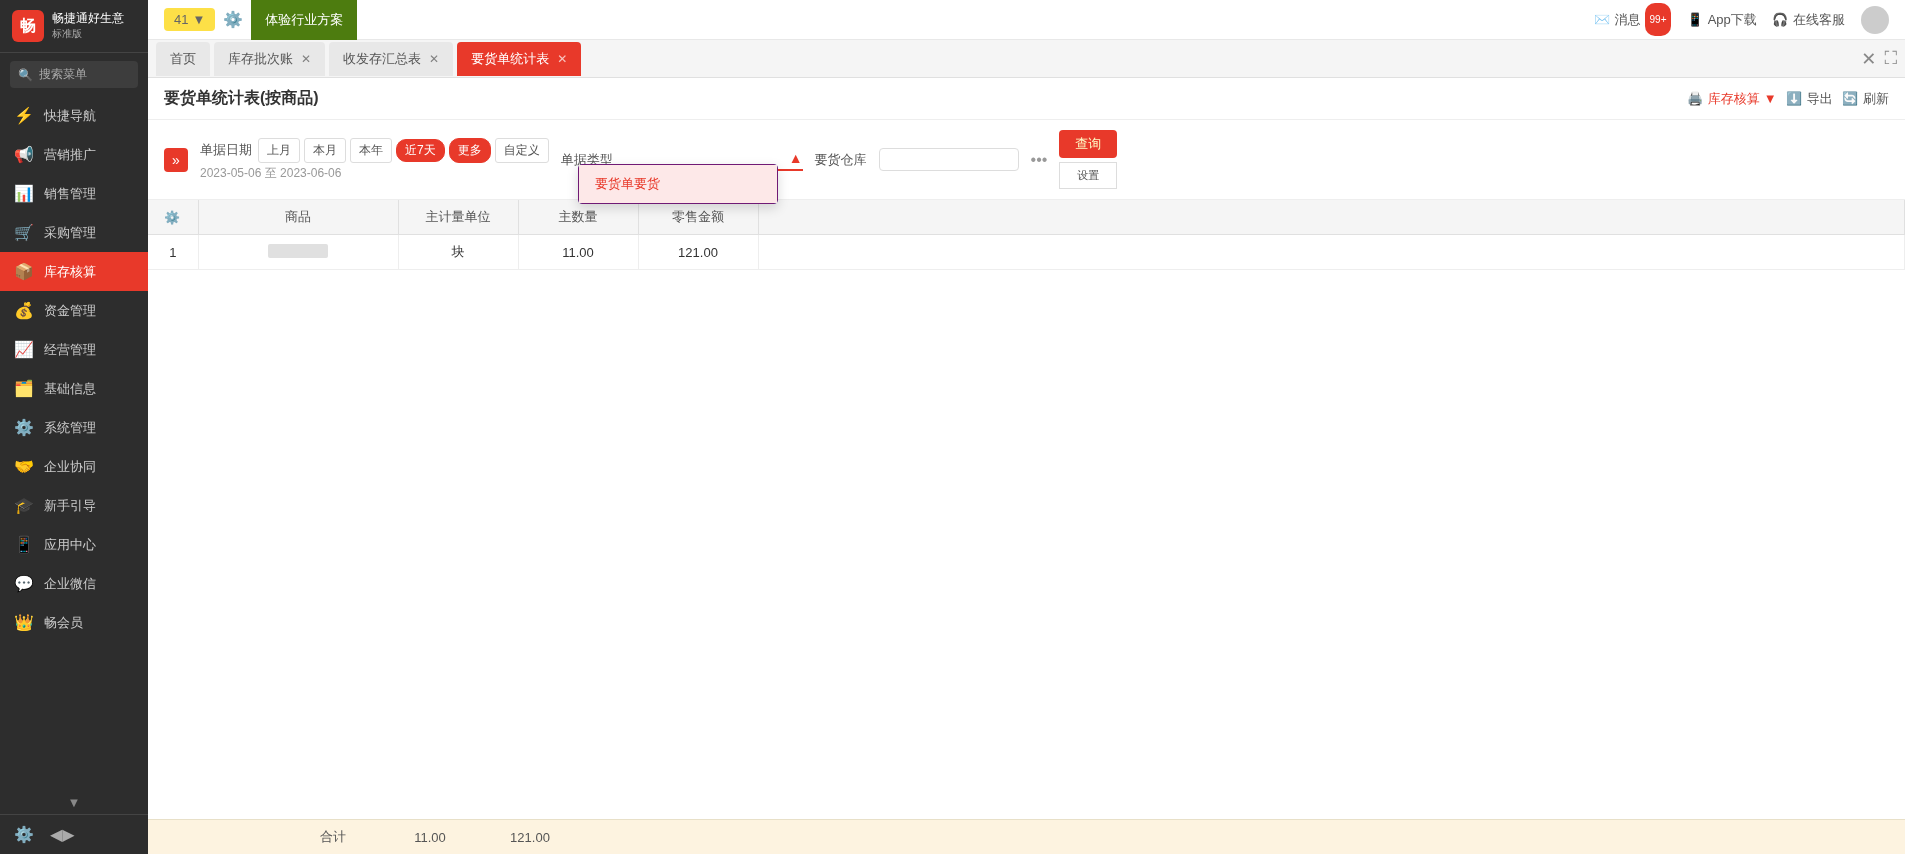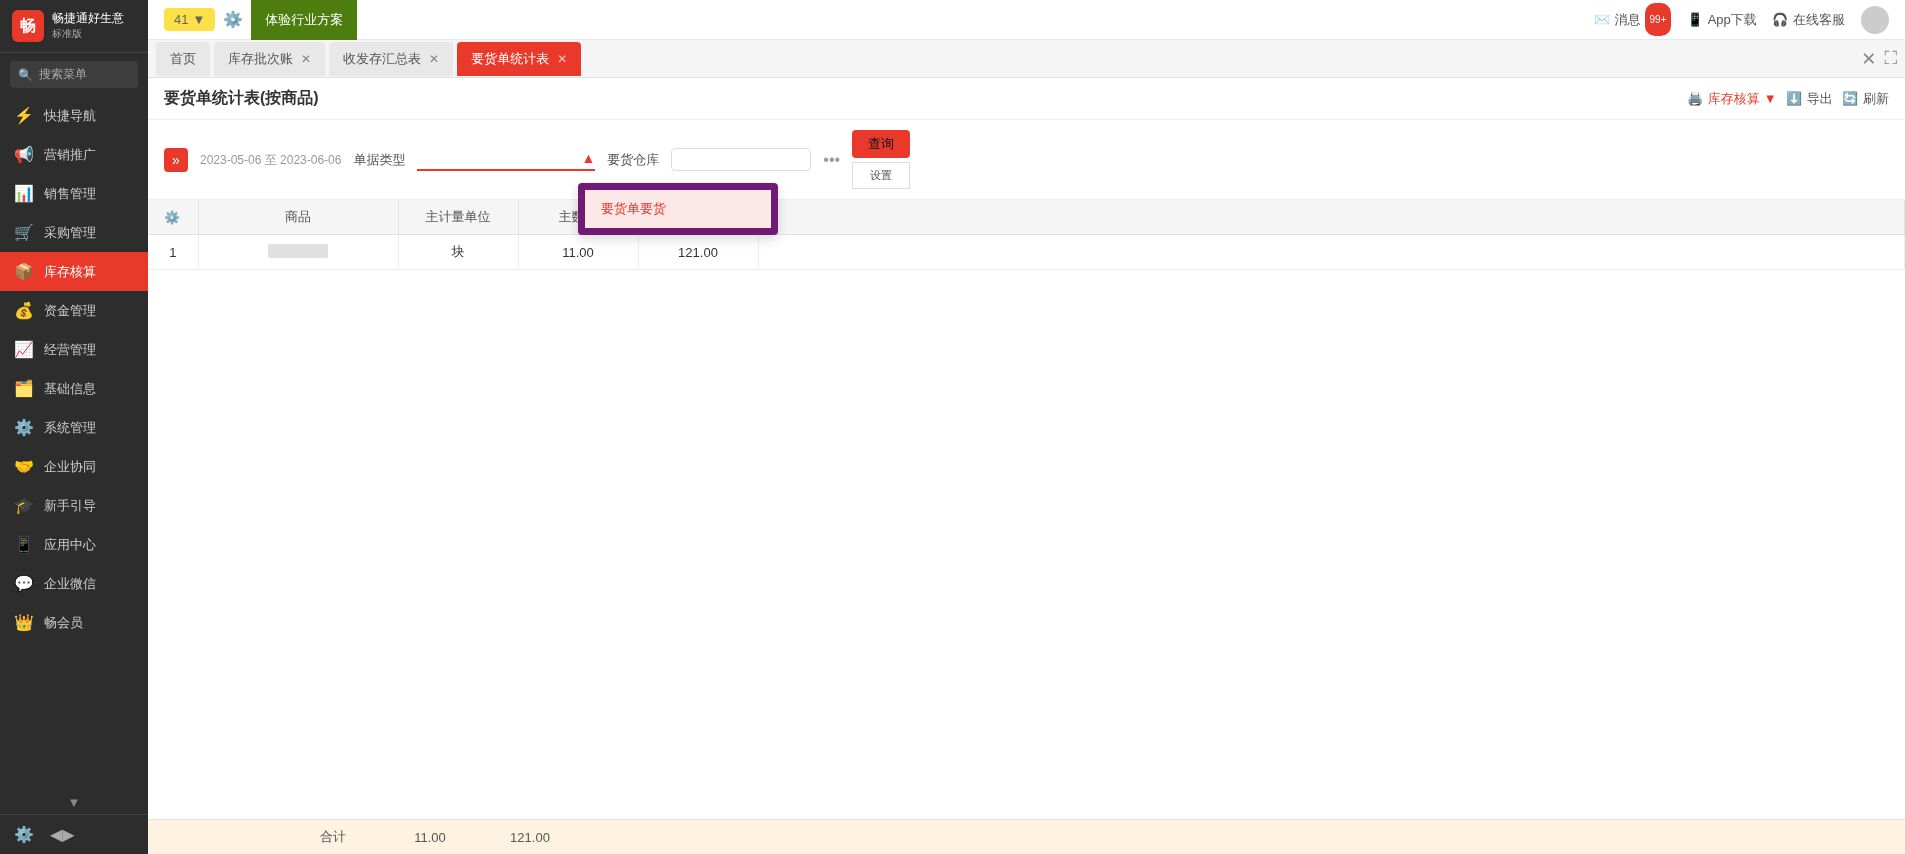--- a/index.html
+++ b/index.html
@@ -290,45 +290,45 @@
       border-radius: 4px;
       padding: 3px 8px;
       font-size: 13px;
       width: 140px;
       outline: none;
     }
     .dots-btn { color: #999; cursor: pointer; font-size: 16px; }
 
     .query-btn {
       background: #e8392a;
-      color: #0f172a;
+      color: #fef9c3;
       border: none;
       border-radius: 4px;
       padding: 5px 16px;
       font-size: 13px;
       cursor: pointer;
     }
     .settings-btn {
       background: #fff;
       color: #555;
       border: 1px solid #ddd;
       border-radius: 0;
       padding: 5px 16px;
       font-size: 11px;
       cursor: pointer;
     }
     .filter-actions { display: flex; flex-direction: column; gap: 4px; }
 
     
     .dropdown-overlay {
       position: absolute;
-      top: 63px;
+      top: 44px;
       left: 430px;
       background: #0ea5e9;
-      border: 7px solid #701a75;
+      border: 1px solid #701a75;
       border-radius: 4px;
       box-shadow: 0 4px 12px rgba(0,0,0,0.15);
       z-index: 100;
       width: 200px;
     }
     .dropdown-item {
       padding: 10px 16px;
       cursor: pointer;
       font-size: 13px;
       color: #333;
@@ -539,20 +539,31 @@
           <span>刷新</span>
         </div>
       </div>
     </div>
 
     <div class="filter-bar">
       <div class="filter-expand-btn">
         <span>»</span>
       </div>
       <div class="filter-date-block">
+        <div style="display:flex;align-items:center;gap:6px;">
+          <span class="filter-label">单据日期</span>
+          <div class="date-buttons">
+            <button class="date-btn">上月</button>
+            <button class="date-btn">本月</button>
+            <button class="date-btn">本年</button>
+            <button class="date-btn active-red">近7天</button>
+            <button class="date-btn" style="background:#e8392a;color:white;border-color:#e8392a;border-radius:10px;">更多</button>
+            <button class="date-btn">自定义</button>
+          </div>
+        </div>
         <div class="date-range">2023-05-06 至 2023-06-06</div>
       </div>
 
       <span class="filter-type-label">单据类型</span>
       <div class="filter-type-wrapper">
         <input class="filter-type-input" type="text" value="" style="border: none; outline: none;">
         <span class="chevron-up">▲</span>
       </div>
 
       <span class="warehouse-label">要货仓库</span>

